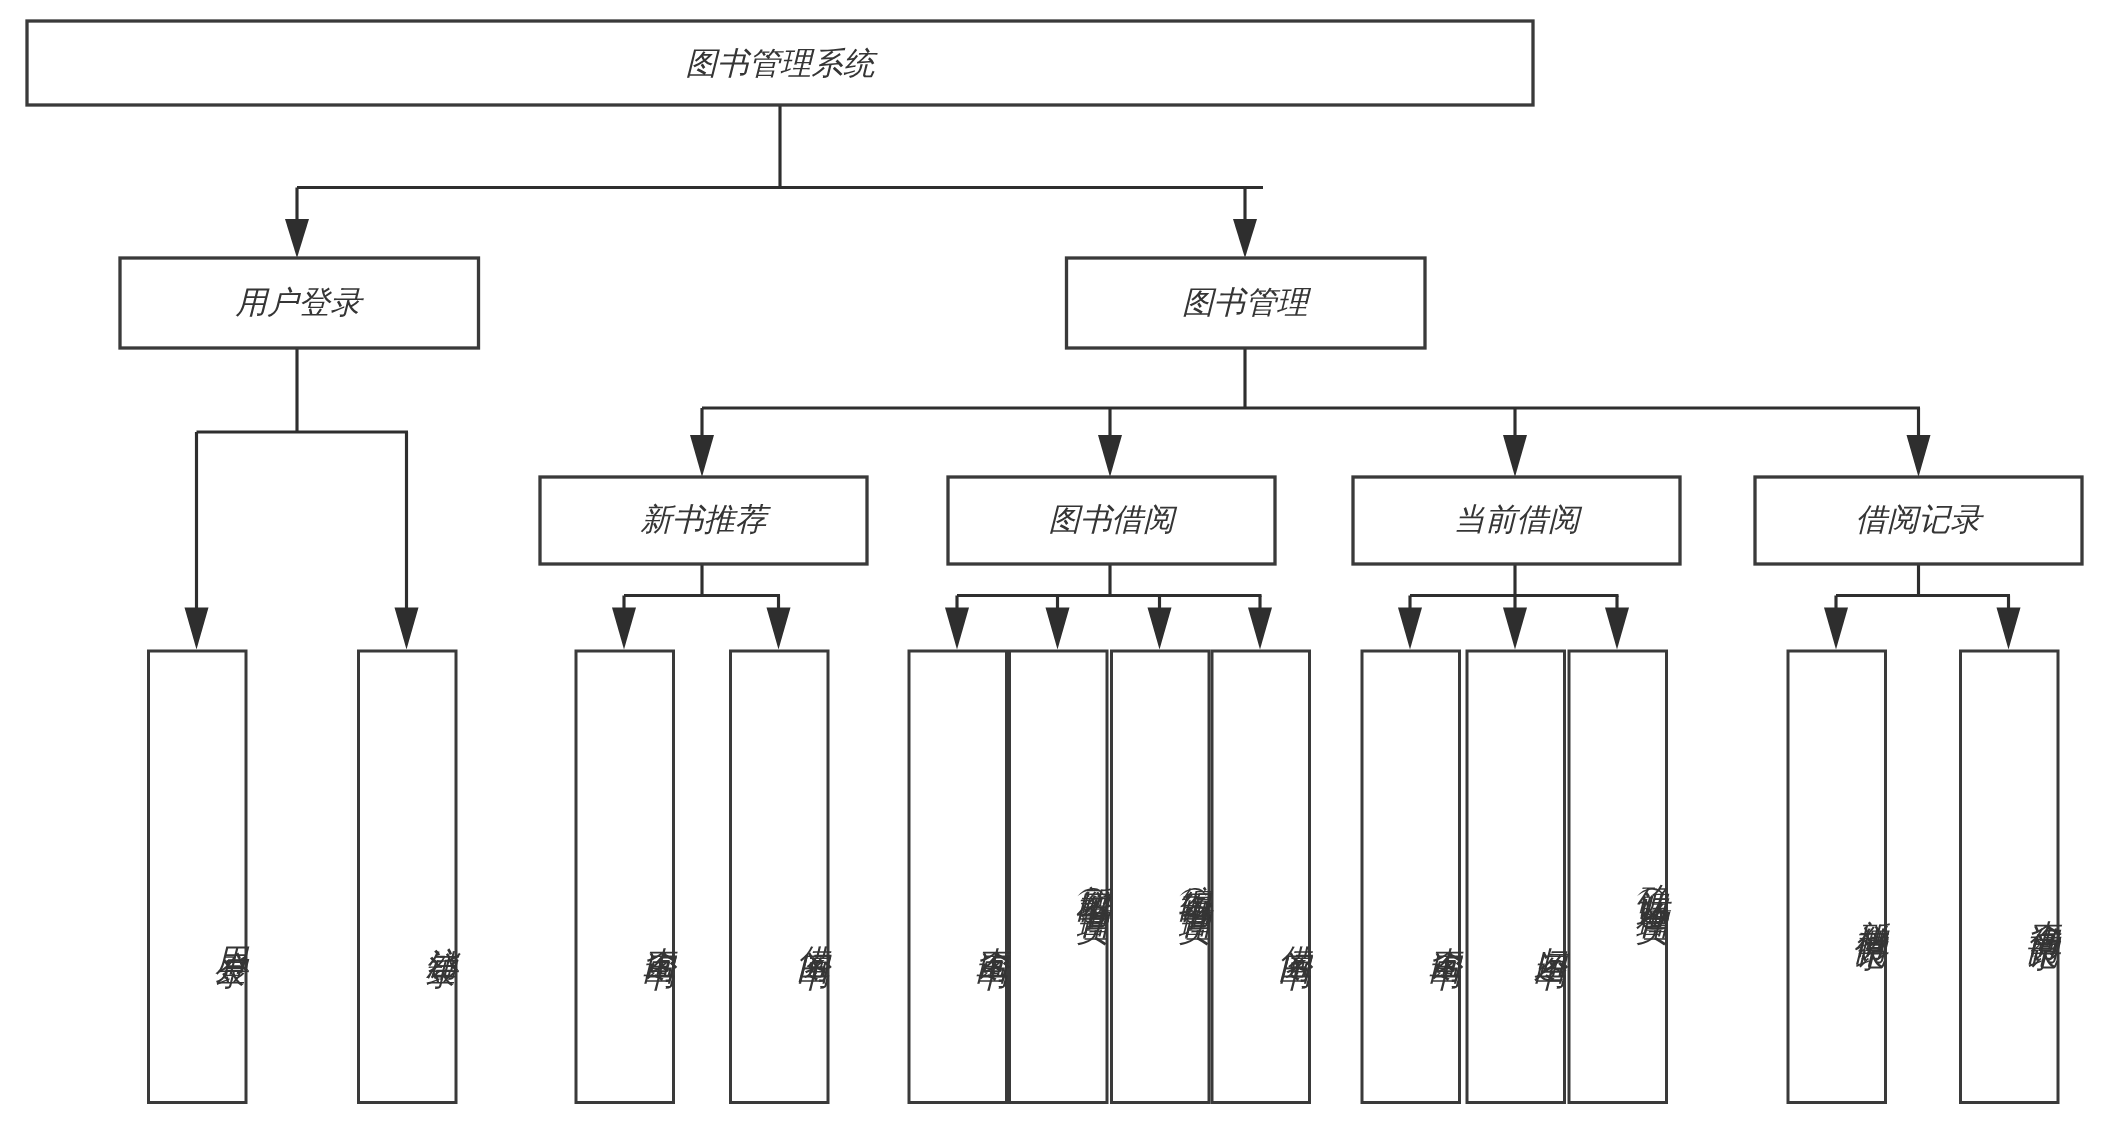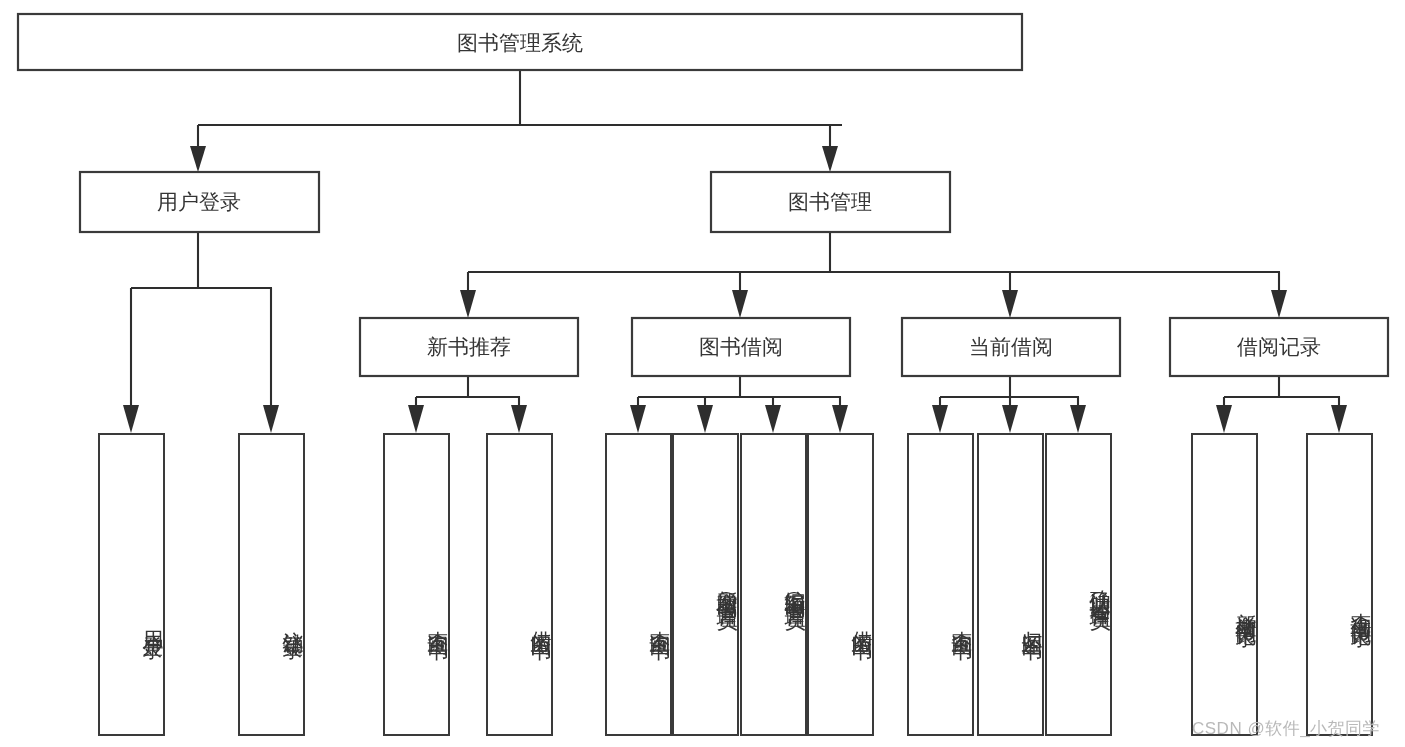--- a/index.html
+++ b/index.html
@@ -9,20 +9,21 @@
   }
   body {
     font-family: "Liberation Sans", "DejaVu Sans", sans-serif;
   }
   #diagram-root {
     position: relative;
     width: 1405px;
     height: 747px;
     background: #ffffff;
     overflow: hidden;
+    font-style: italic;
   }
   svg.diagram-svg {
     position: absolute;
     left: 0;
     top: 0;
     width: 1405px;
     height: 747px;
   }
   .node-box {
     fill: #ffffff;
@@ -210,15 +211,14 @@
   <div class="vlabel" style="left:606px; top:512px; width:65px; height:215px;">查询图书</div>
   <div class="vlabel" style="left:673px; top:444px; width:65px; height:285px;">新增图书（管理员）</div>
   <div class="vlabel" style="left:741px; top:444px; width:65px; height:285px;">编辑图书（管理员）</div>
   <div class="vlabel" style="left:808px; top:512px; width:65px; height:215px;">借阅图书</div>
   <div class="vlabel" style="left:908px; top:512px; width:65px; height:215px;">查询图书</div>
   <div class="vlabel" style="left:978px; top:512px; width:65px; height:215px;">归还图书</div>
   <div class="vlabel" style="left:1046px; top:444px; width:65px; height:285px;">确认归还（管理员）</div>
   <div class="vlabel" style="left:1192px; top:480px; width:65px; height:250px;">新增借阅记录</div>
   <div class="vlabel" style="left:1307px; top:480px; width:65px; height:250px;">查询借阅记录</div>
 
-  <div class="watermark-text" style="left:1192px; top:717px;">CSDN @软件_小贺同学</div>
 
 </div>
 
 </body></html>

